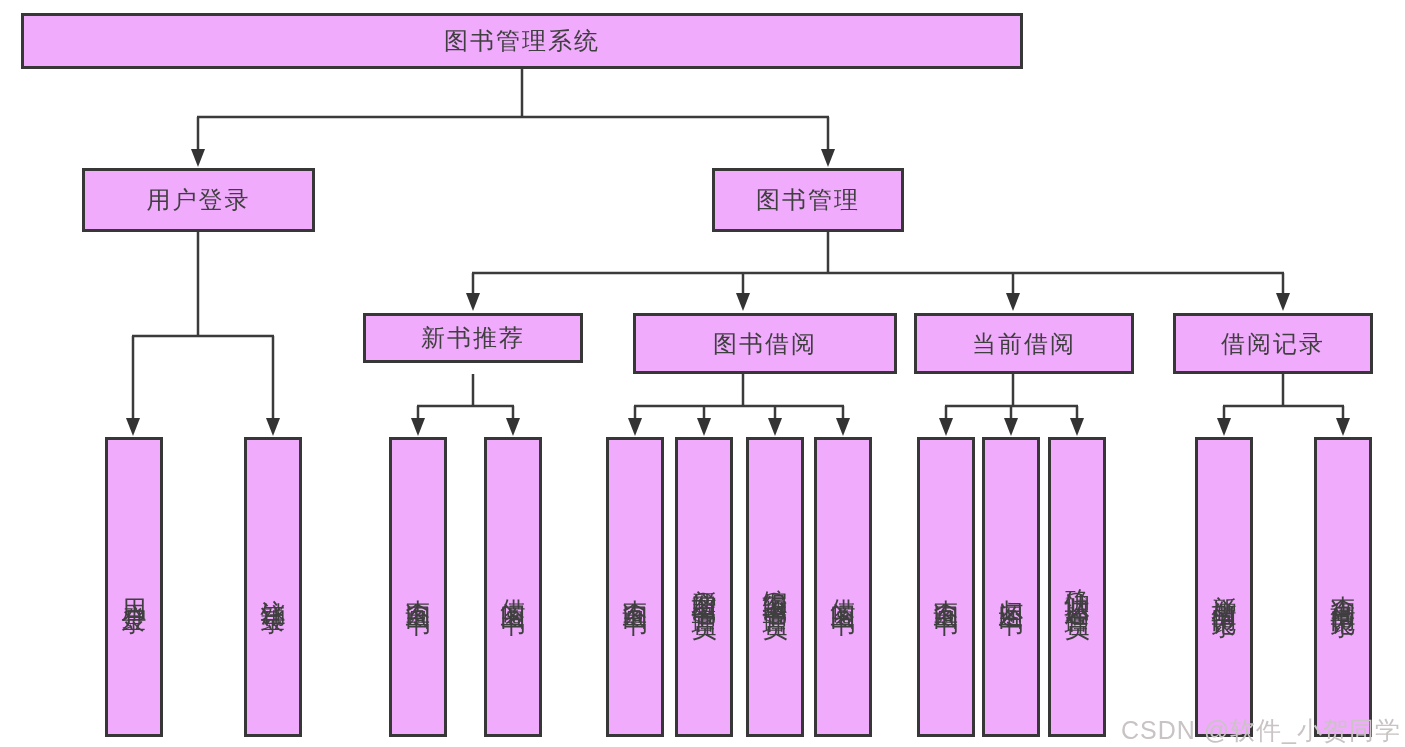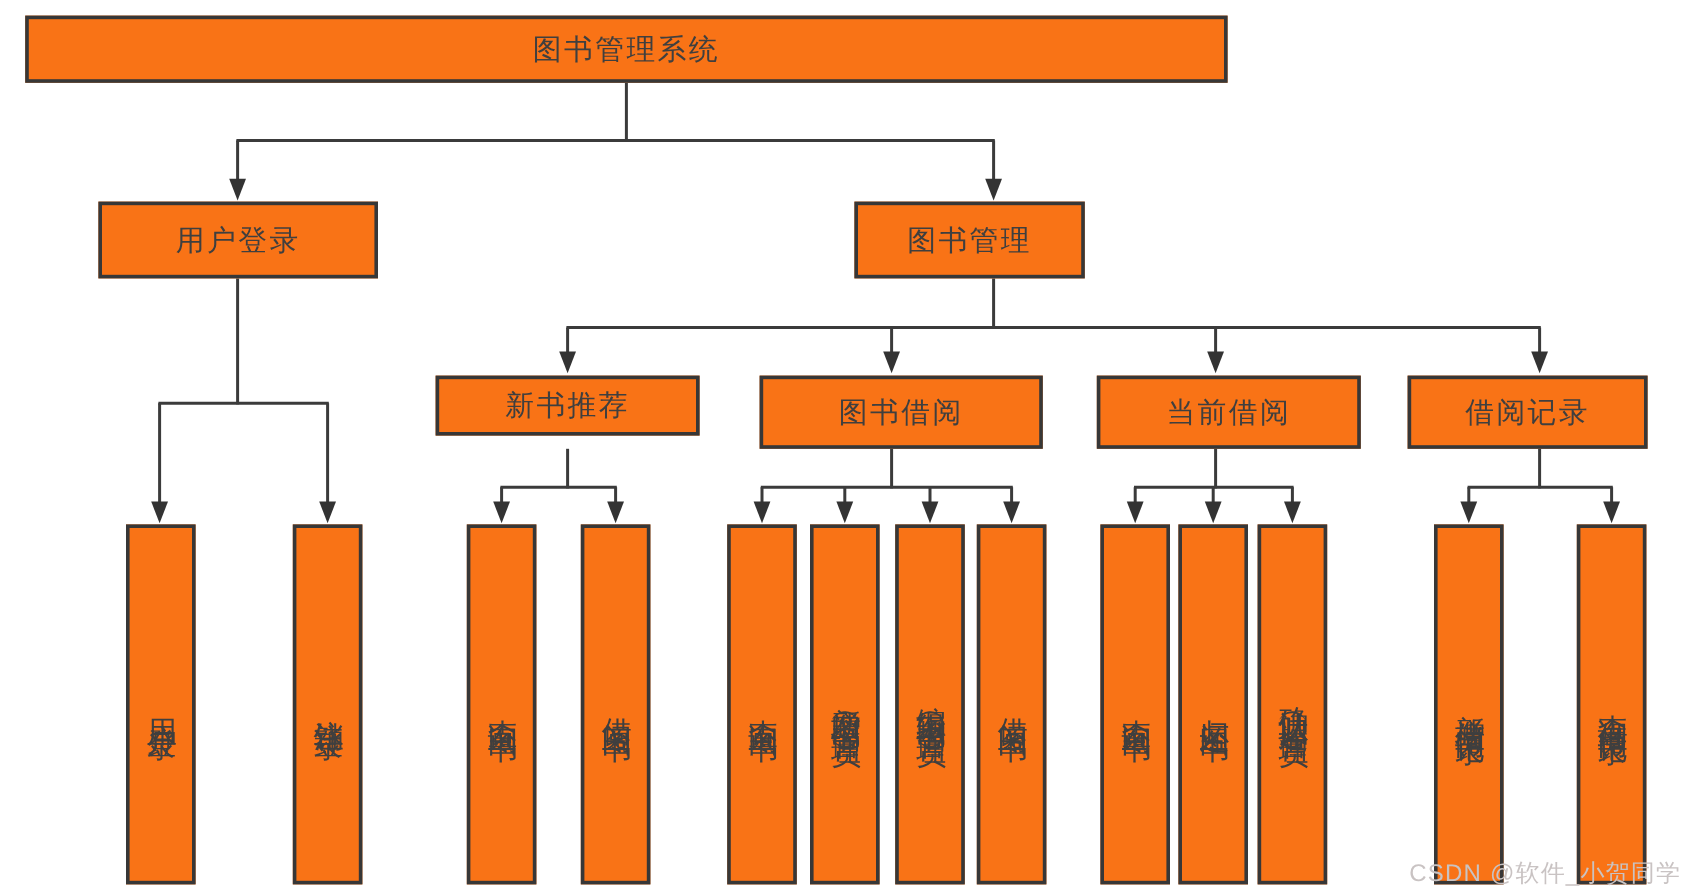--- a/index.html
+++ b/index.html
@@ -26,21 +26,21 @@
     stroke: #3b3b3b;
     stroke-width: 2.5;
   }
   #connectors polygon {
     fill: #333333;
   }
   .box {
     position: absolute;
     box-sizing: border-box;
     border: 3px solid #373737;
-    background: #f97316;
+    background: #f0abfc;
     color: #3f3f3f;
     display: flex;
     align-items: center;
     justify-content: center;
     text-align: center;
   }
   .box.h {
     font-size: 24px;
     letter-spacing: 2px;
     white-space: nowrap;
@@ -49,21 +49,21 @@
     writing-mode: vertical-rl;
     text-orientation: mixed;
     font-size: 25px;
     letter-spacing: 4px;
     line-height: 1;
   }
   .watermark {
     position: absolute;
     right: 4px;
     top: 714px;
-    font-size: 20px;
+    font-size: 25px;
     color: #c9c3c3;
     letter-spacing: 1px;
     white-space: nowrap;
     z-index: 5;
     pointer-events: none;
   }
 </style>
 </head>
 <body>
 
@@ -144,21 +144,21 @@
       <polygon points="1336,418 1350,418 1343,436"></polygon>
     </g>
   </svg>
 
   <div class="box h" style="left:21px; top:13px; width:1002px; height:56px;">图书管理系统</div>
 
   <div class="box h" style="left:82px; top:168px; width:233px; height:64px;">用户登录</div>
   <div class="box h" style="left:712px; top:168px; width:192px; height:64px;">图书管理</div>
 
   <div class="box h" style="left:363px; top:313px; width:220px; height:50px;font-family:Liberation Mono, monospace;">新书推荐</div>
-  <div class="box h" style="left:633px; top:313px; width:236px; height:61px;">图书借阅</div>
+  <div class="box h" style="left:633px; top:313px; width:264px; height:61px;">图书借阅</div>
   <div class="box h" style="left:903px; top:313px; width:220px; height:61px;margin-left:11px;">当前借阅</div>
   <div class="box h" style="left:1173px; top:313px; width:200px; height:61px;">借阅记录</div>
 
   <div class="box v" style="left:105px; top:437px; width:58px; height:300px;">用户登录</div>
   <div class="box v" style="left:244px; top:437px; width:58px; height:300px;">注销登录</div>
 
   <div class="box v" style="left:389px; top:437px; width:58px; height:300px;">查询图书</div>
   <div class="box v" style="left:484px; top:437px; width:58px; height:300px;">借阅图书</div>
 
   <div class="box v" style="left:606px; top:437px; width:58px; height:300px;">查询图书</div>

